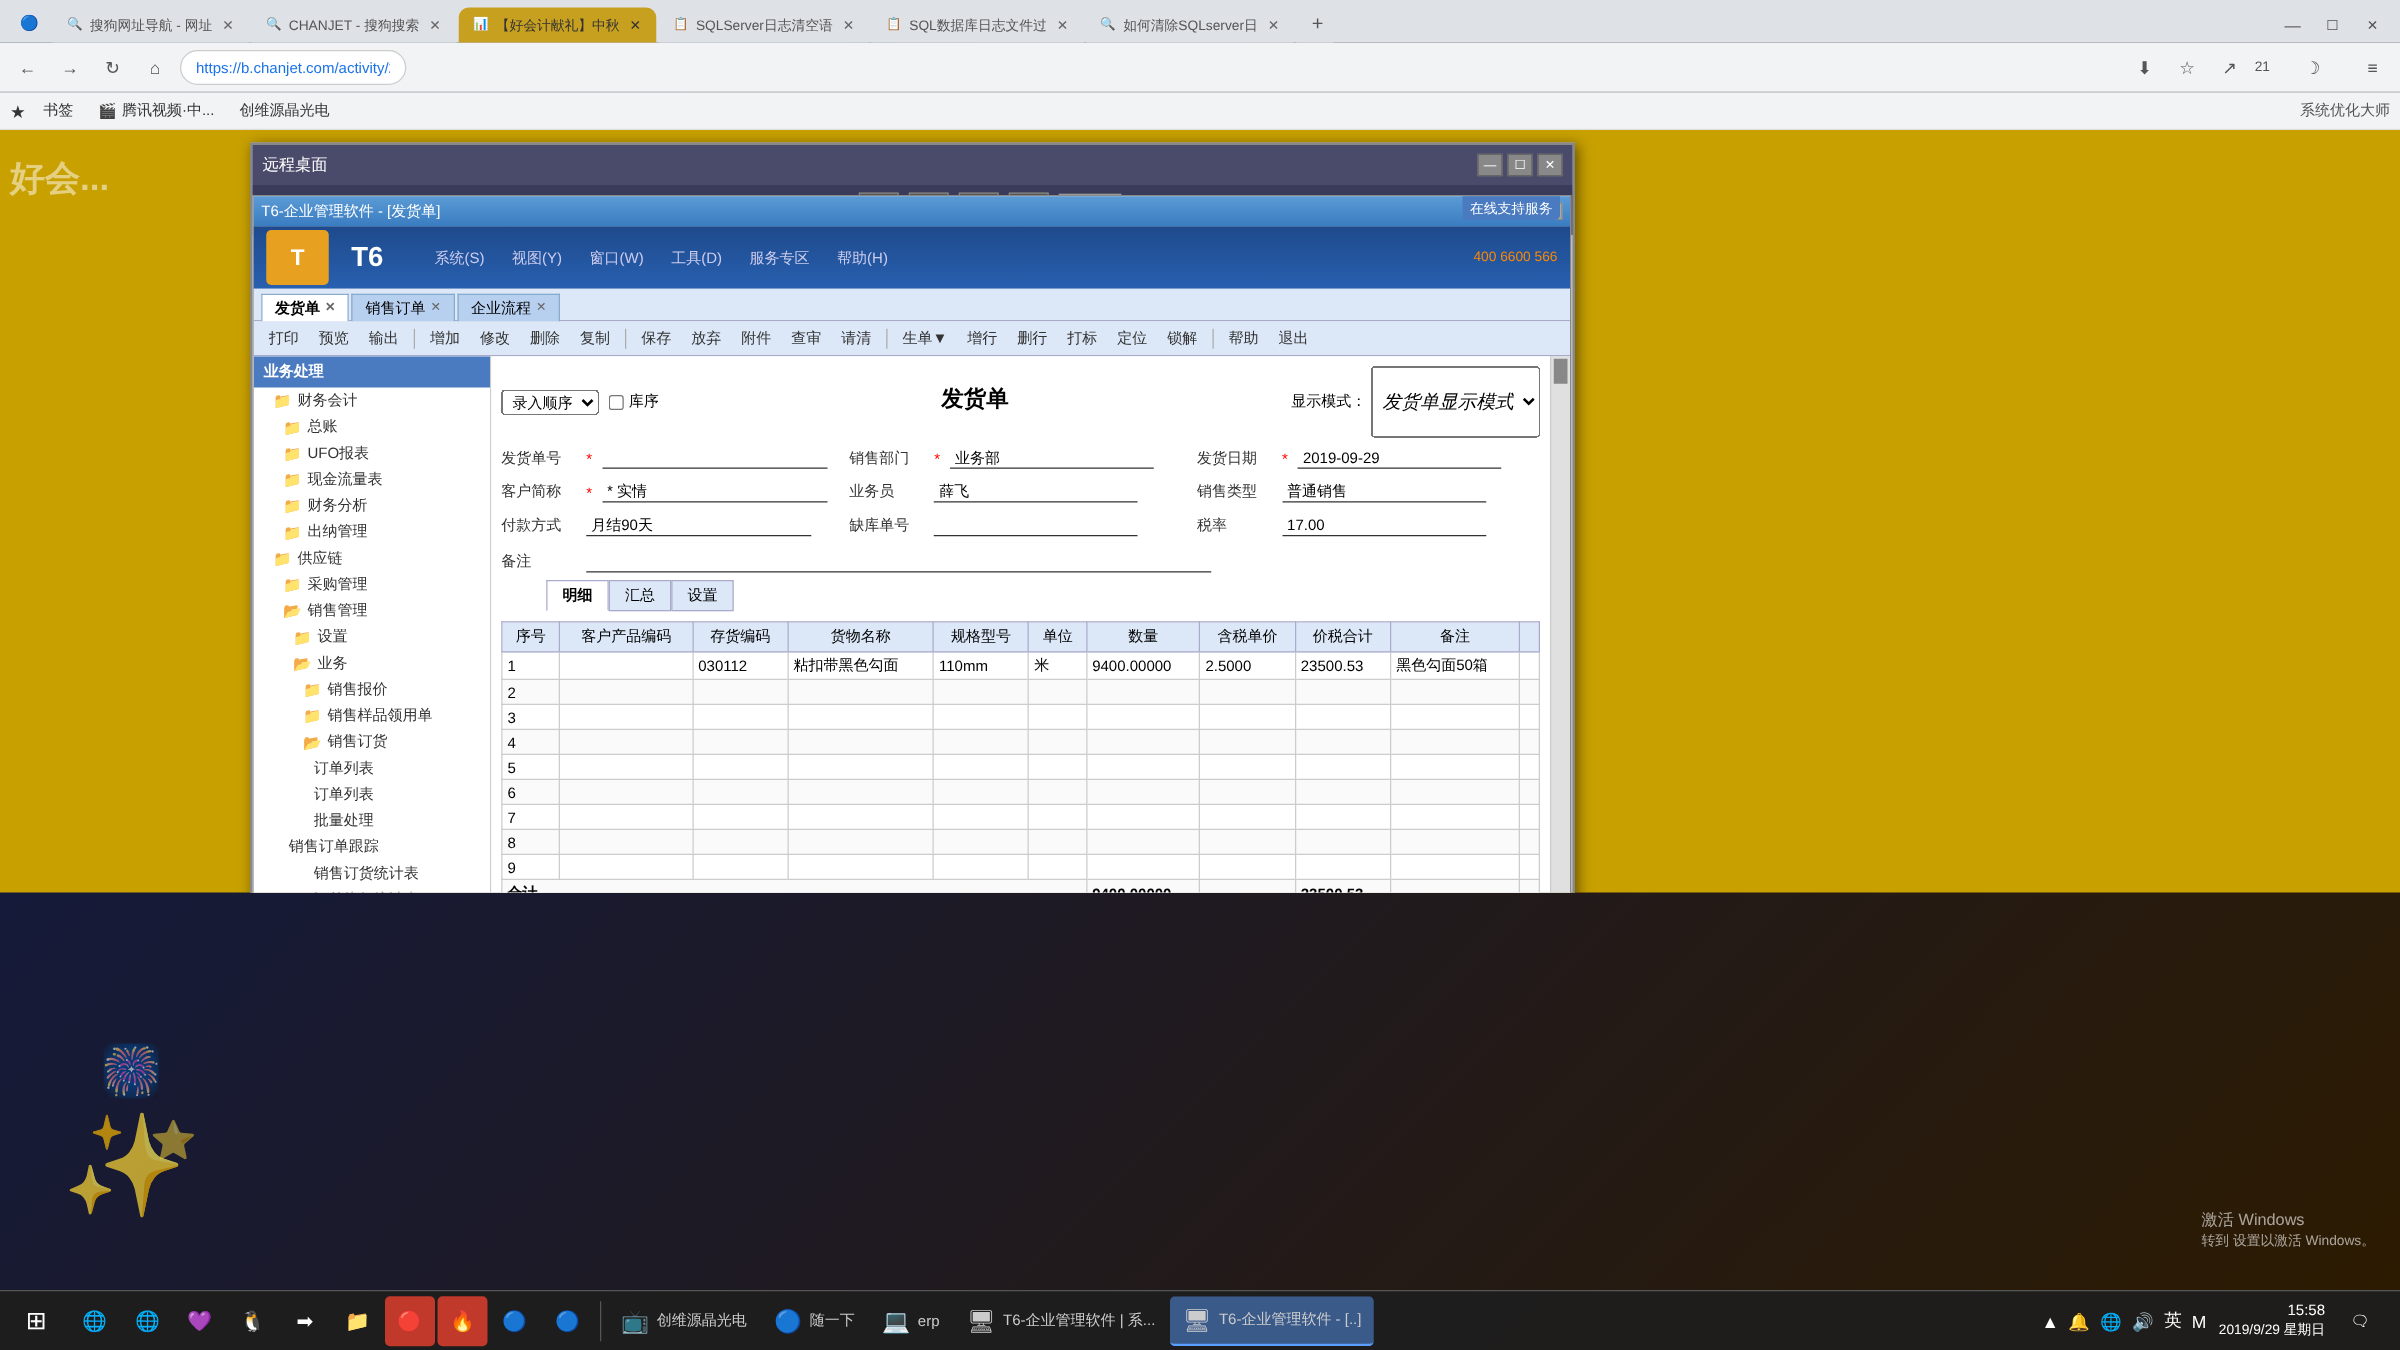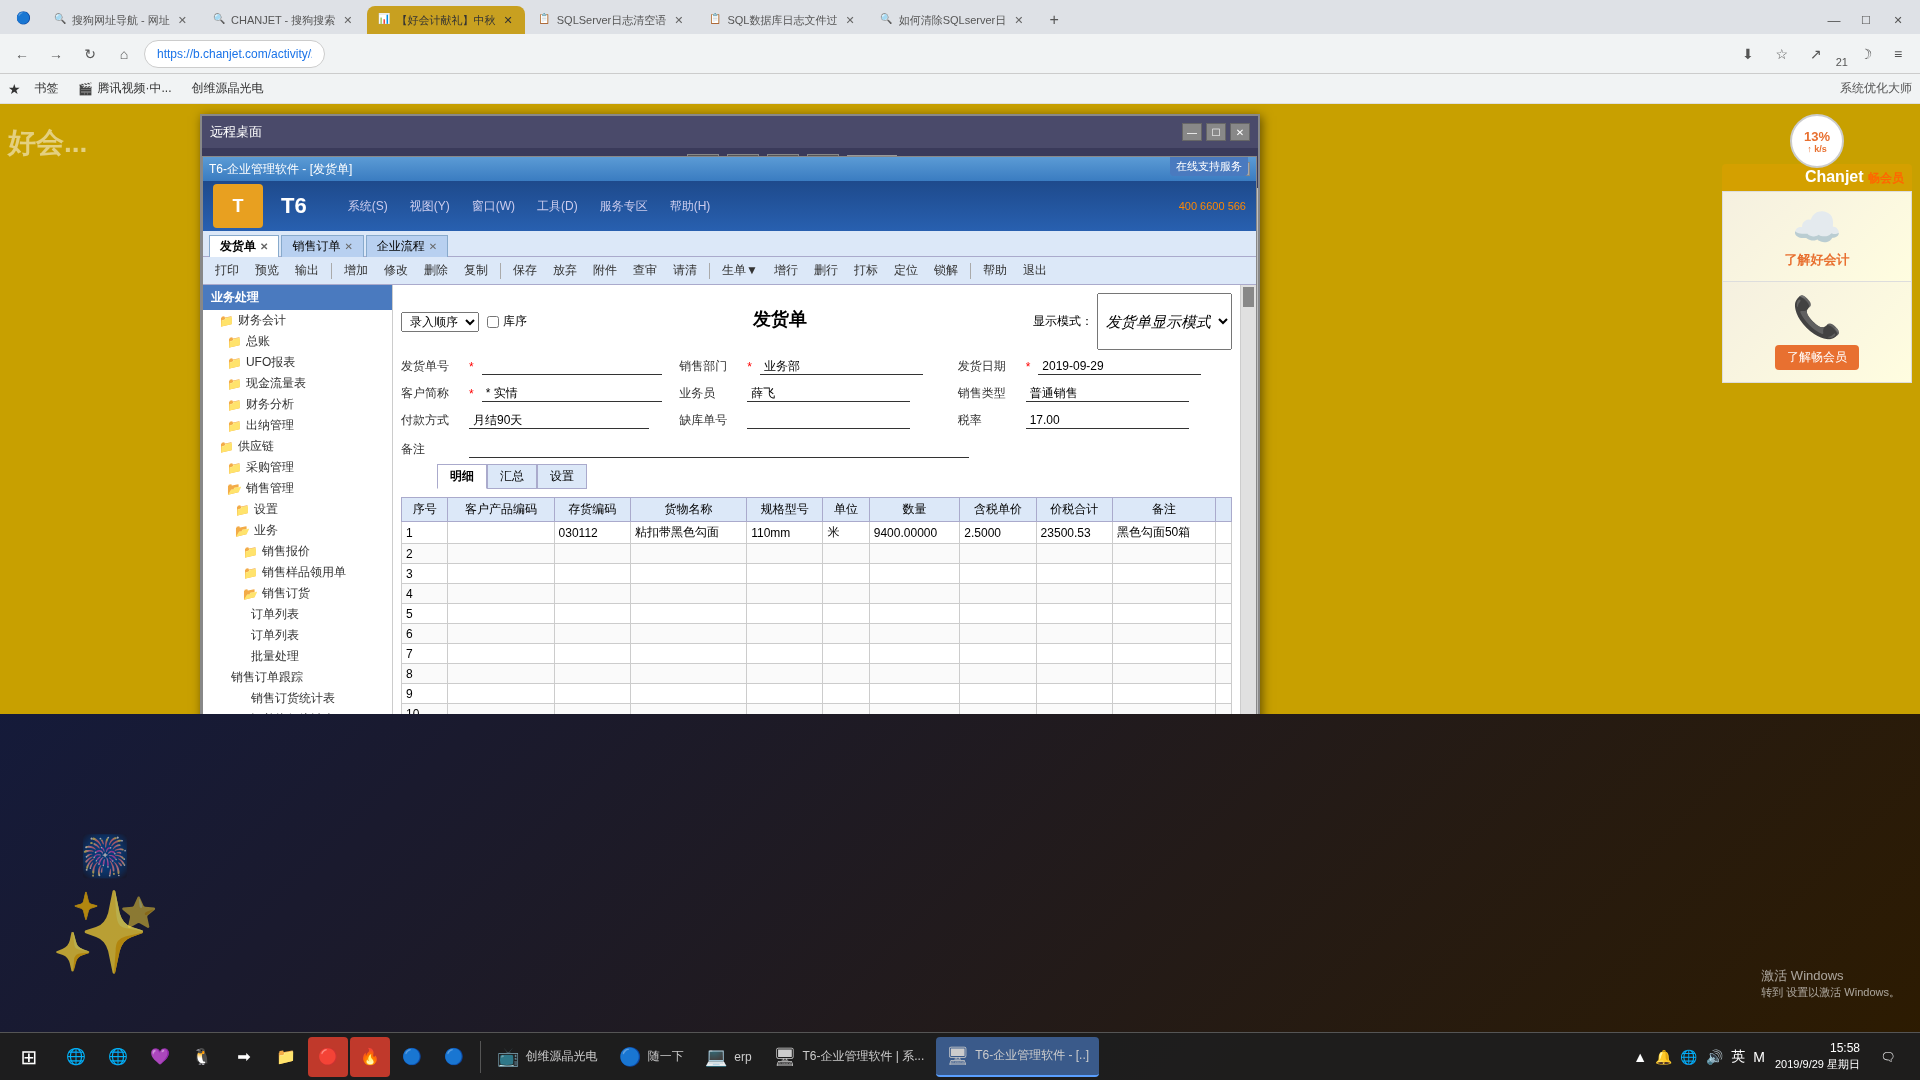--- a/index.html
+++ b/index.html
@@ -192,21 +192,21 @@
     <button class="nav-btn">←</button>
     <button class="nav-btn">→</button>
     <button class="nav-btn">↻</button>
     <button class="nav-btn">⌂</button>
     <div style="flex:1;position:relative;">
       <input class="address-bar" type="text" value="https://b.chanjet.com/activity/2019/moon/moon.html?" style="">
     </div>
     <button class="nav-btn">⬇</button>
     <button class="nav-btn">☆</button>
     <button class="nav-btn">↗</button>
-    <div style="display:flex;gap:4px;align-items:flex-end;">
+    <div style="display:flex;gap:20px;align-items:center;">
       <span style="font-size:11px;color:#555;">21</span>
       <button class="nav-btn">☽</button>
       <button class="nav-btn">≡</button>
     </div>
   </div>
 
   <div class="bookmarks-bar">
     <span style="font-size:14px;">★</span>
     <div class="bookmark-item">
       <span>书签</span>
@@ -582,33 +582,20 @@
                       <td></td>
                       <td></td>
                       <td></td>
                       <td></td>
                       <td></td>
                       <td></td>
                       <td></td>
                       <td></td>
                       <td></td>
                   </tr>
-                  <tr>
-                    <td>10</td>
-                      <td></td>
-                      <td></td>
-                      <td></td>
-                      <td></td>
-                      <td></td>
-                      <td></td>
-                      <td></td>
-                      <td></td>
-                      <td></td>
-                      <td></td>
-                  </tr>
                   <tr class="total-row">
                     <td colspan="6">合计</td>
                     <td>9400.00000</td>
                     <td></td>
                     <td>23500.53</td>
                     <td></td>
                     <td></td>
                   </tr>
                 </tbody>
               </table>
@@ -618,39 +605,20 @@
           </div>
 
           <div class="scrollbar-v">
             <div style="height:20px;background:#888;margin:2px;"></div>
           </div>
         </div>
 
       </div>
     </div>
 
-    <div style="position:absolute;right:8px;top:20px;width:190px;z-index:30;">
-
-      <div style="position:absolute;top:-10px;left:50%;transform:translateX(-50%);background:white;border:2px solid #ccc;border-radius:50%;width:54px;height:54px;display:flex;flex-direction:column;align-items:center;justify-content:center;font-size:10px;color:#e87030;font-weight:bold;z-index:31;">
-        <span style="font-size:13px;">13%</span>
-        <span style="font-size:9px;">↑ k/s</span>
-      </div>
-
-      <div style="background:#d4a000;color:white;text-align:right;padding:4px 8px;font-size:16px;font-weight:bold;margin-top:40px;border-radius:4px 4px 0 0;">
-        Chanjet <span style="color:#ff6600;font-size:12px;">畅会员</span>
-      </div>
-      <div style="background:linear-gradient(135deg,#f5f0e0,#fffde0);border:1px solid #ddd;padding:12px;text-align:center;">
-        <div style="font-size:40px;">☁️</div>
-        <div style="color:#e87030;font-weight:bold;font-size:13px;">了解好会计</div>
-      </div>
-      <div style="background:linear-gradient(135deg,#f5f0e0,#fffde0);border:1px solid #ddd;border-top:none;padding:12px;text-align:center;margin-bottom:8px;">
-        <div style="font-size:40px;">📞</div>
-        <button class="learn-btn">了解畅会员</button>
-      </div>
-    </div>
   </div>
 </div>
 
 <div class="taskbar">
   <div class="taskbar-start">⊞</div>
 
   <div class="taskbar-btn">🌐</div>
   <div class="taskbar-btn">🌐</div>
   <div class="taskbar-btn" style="color:#9b59b6;">💜</div>
   <div class="taskbar-btn" style="color:#4a90e2;">🐧</div>

